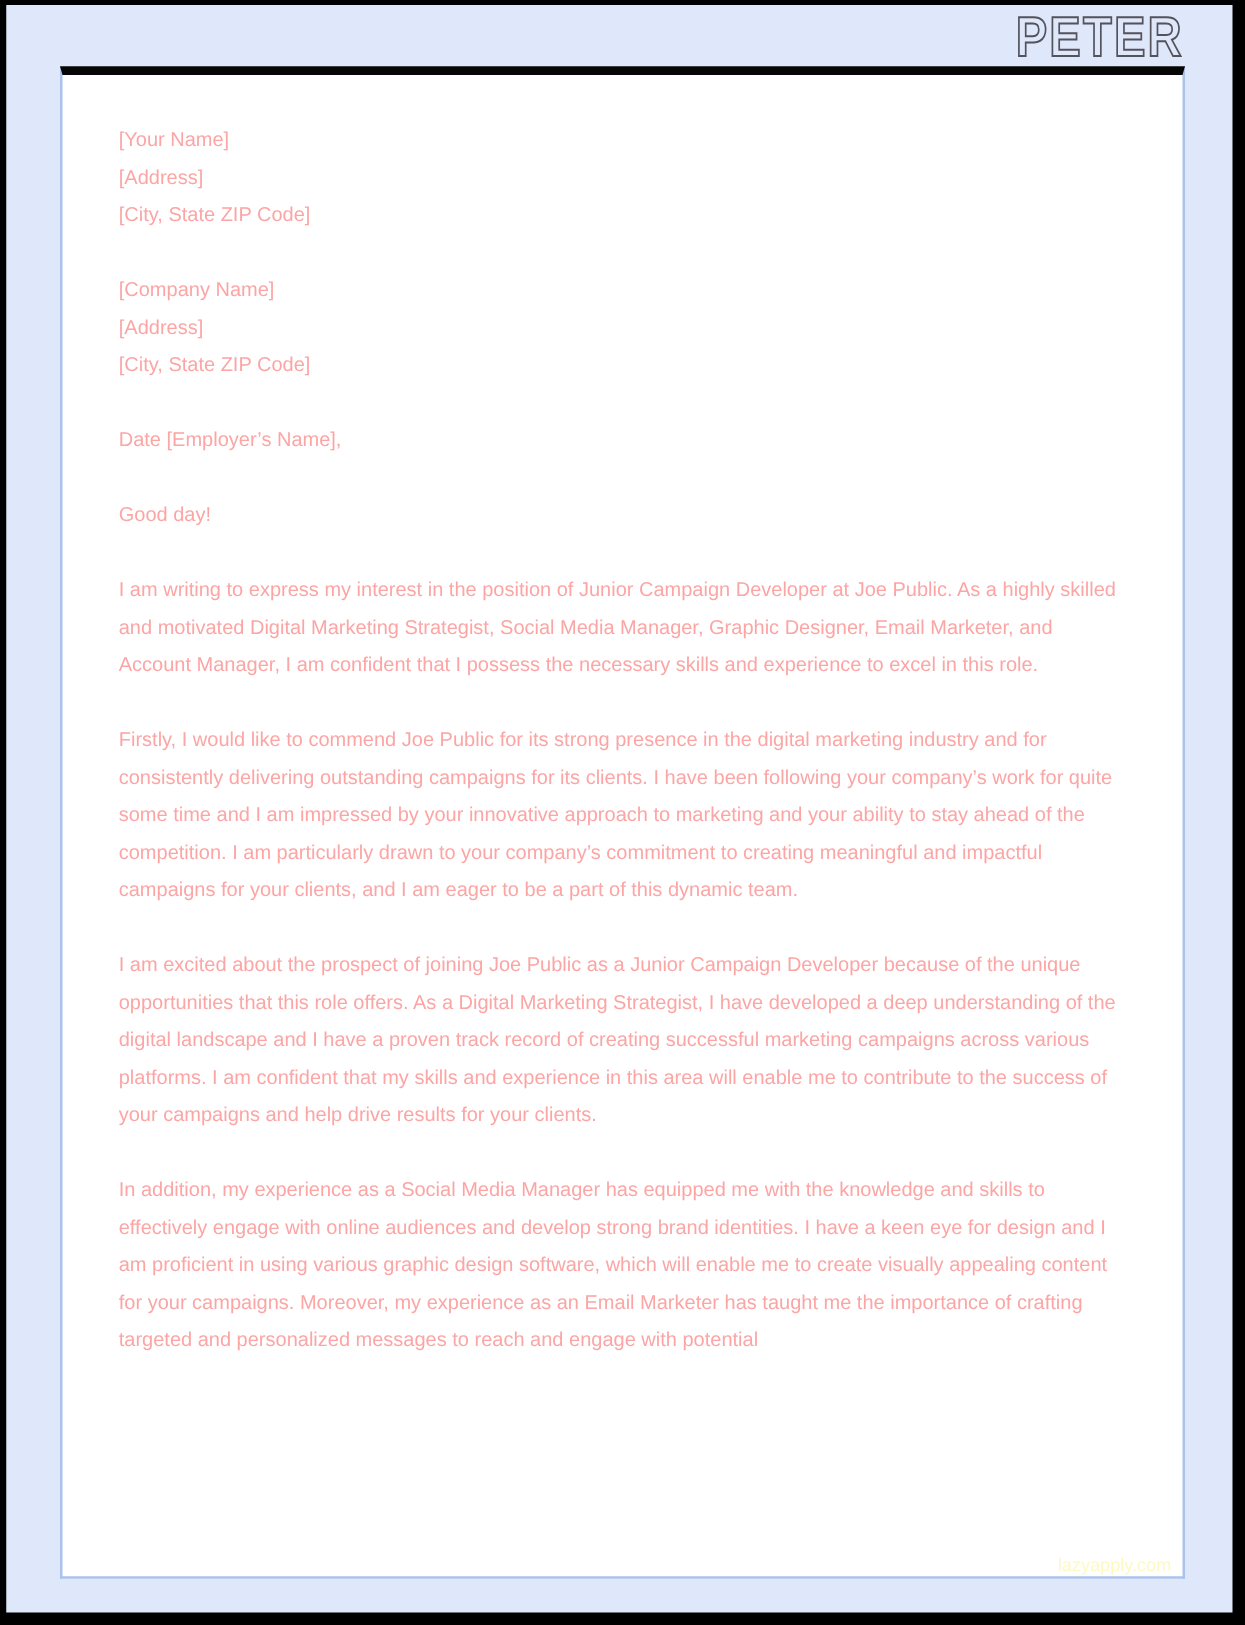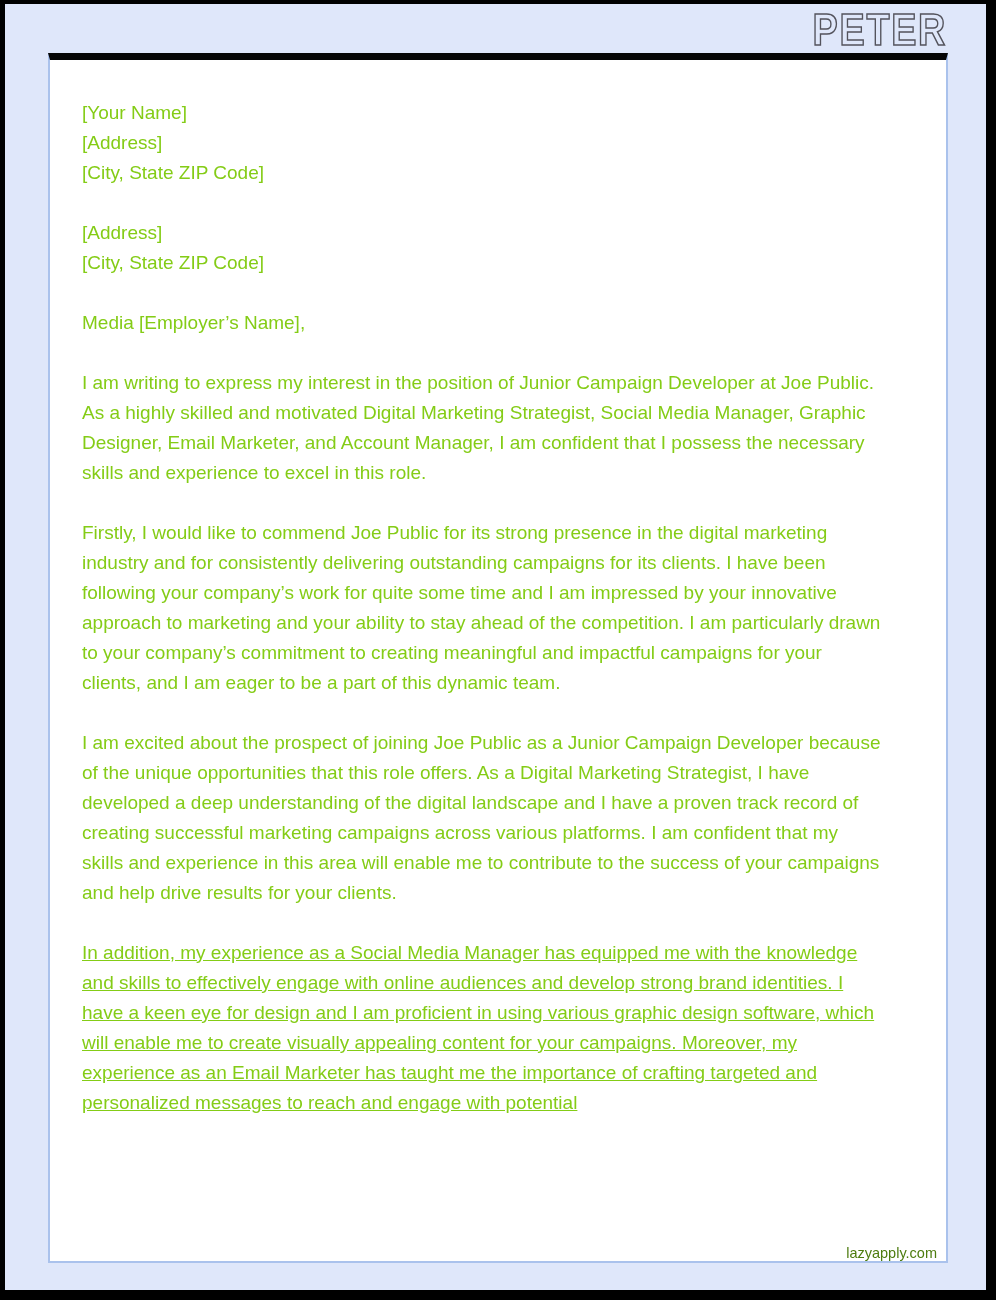--- a/index.html
+++ b/index.html
@@ -48,41 +48,40 @@
     box-sizing: border-box;
     background: #ffffff;
     border-top: 7px solid #060606;
     border-left: 2px solid #aac2ec;
     border-right: 2px solid #aac2ec;
     border-bottom: 2px solid #aac2ec;
   }
   
   .letter {
     position: absolute;
-    left: 82px;
+    left: 95px;
     top: 98px;
     width: 800px;
-    font-size: 19px;
+    font-size: 16px;
     line-height: 30px;
-    color: #84cc16;
+    color: #fca5a5;
     z-index: 2;
   }
   .block {
     margin: 0 0 30px 0;
   }
   .block:last-child {
     margin-bottom: 0;
-    text-decoration: underline;
   }
   .watermark {
     position: absolute;
     top: 1245px;
     right: 59px;
     font-size: 14.5px;
-    color: #4d7c0f;
+    color: #fef9c3;
     z-index: 3;
     white-space: nowrap;
   }
 </style>
 </head>
 <body>
 
 <div class="page-bg"></div>
 
 <div class="brand">PETER</div>
@@ -91,26 +90,28 @@
 
 <div class="letter">
 
   <div class="block">
     <div>[Your Name]</div>
     <div>[Address]</div>
     <div>[City, State ZIP Code]</div>
   </div>
 
   <div class="block">
+    <div>[Company Name]</div>
     <div>[Address]</div>
     <div>[City, State ZIP Code]</div>
   </div>
 
-  <div class="block">Media [Employer’s Name],</div>
+  <div class="block">Date [Employer’s Name],</div>
 
+  <div class="block">Good day!</div>
 
   <div class="block">I am writing to express my interest in the position of Junior Campaign Developer at Joe Public. As a highly skilled and motivated Digital Marketing Strategist, Social Media Manager, Graphic Designer, Email Marketer, and Account Manager, I am confident that I possess the necessary skills and experience to excel in this role.</div>
   <div class="block">Firstly, I would like to commend Joe Public for its strong presence in the digital marketing industry and for consistently delivering outstanding campaigns for its clients. I have been following your company’s work for quite some time and I am impressed by your innovative approach to marketing and your ability to stay ahead of the competition. I am particularly drawn to your company’s commitment to creating meaningful and impactful campaigns for your clients, and I am eager to be a part of this dynamic team.</div>
   <div class="block">I am excited about the prospect of joining Joe Public as a Junior Campaign Developer because of the unique opportunities that this role offers. As a Digital Marketing Strategist, I have developed a deep understanding of the digital landscape and I have a proven track record of creating successful marketing campaigns across various platforms. I am confident that my skills and experience in this area will enable me to contribute to the success of your campaigns and help drive results for your clients.</div>
   <div class="block">In addition, my experience as a Social Media Manager has equipped me with the knowledge and skills to effectively engage with online audiences and develop strong brand identities. I have a keen eye for design and I am proficient in using various graphic design software, which will enable me to create visually appealing content for your campaigns. Moreover, my experience as an Email Marketer has taught me the importance of crafting targeted and personalized messages to reach and engage with potential</div>
 
 </div>
 
 <div class="watermark">lazyapply.com</div>
 

